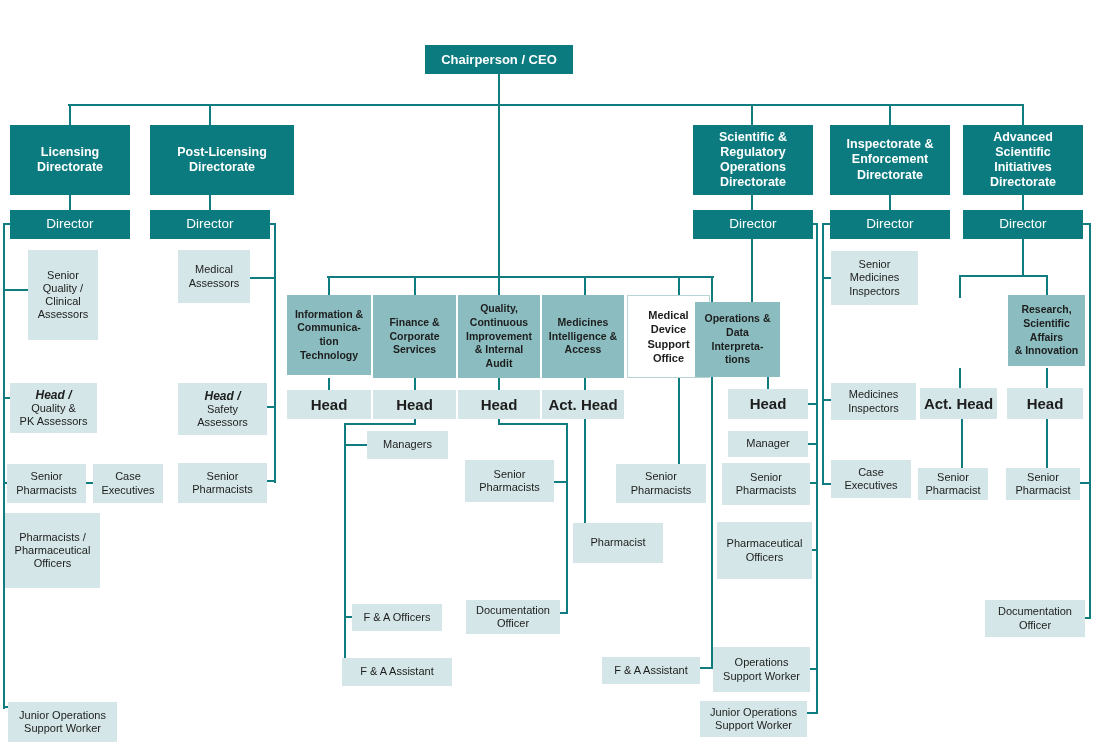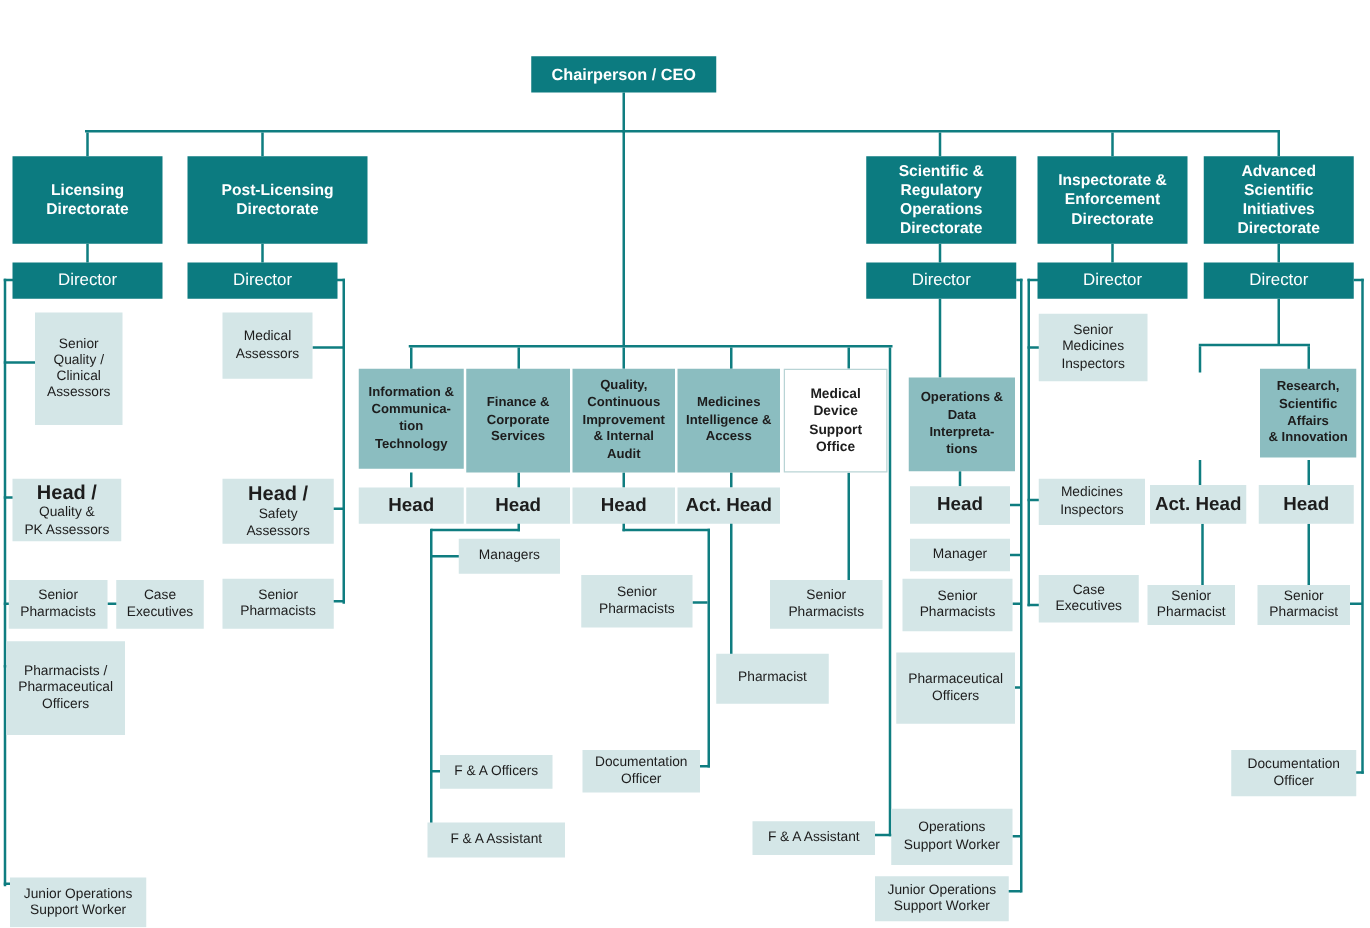--- a/index.html
+++ b/index.html
@@ -24,21 +24,21 @@
   }
   .dark{background:var(--dark-teal);color:#ffffff;font-weight:700;}
   .dark.xl{font-size:17px;}
   .dark.lg{font-size:13px;}
   .dark.title{font-size:12.5px;line-height:1.22;}
   .dark.director{font-size:13.5px;font-weight:400;}
   .mid{background:var(--mid-teal);color:#1d1d1d;font-weight:700;font-size:10.5px;line-height:1.3;}
   .whitebox{background:#ffffff;border:1.5px solid #b9d4d5;color:#1d1d1d;font-weight:700;font-size:11px;line-height:1.3;}
   .light{background:var(--light-teal);color:#1d1d1d;font-weight:400;font-size:11px;}
   .light.headbox{font-weight:700;font-size:15px;}
-  .light .b{font-weight:700;font-size:16px;}
+  .light .b{font-weight:700;font-size:12px;font-style:italic;}
   .ln{position:absolute;background:var(--line);}
 </style>
 </head>
 <body>
 
 <div id="chart">
     <div class="ln" style="left: 1084px; top: 617px; width: 7px; height: 2px;"></div>
     <div class="ln" style="left: 1080px; top: 482px; width: 10px; height: 2px;"></div>
     <div class="ln" style="left: 1089px; top: 223px; width: 2px; height: 396px;"></div>
     <div class="ln" style="left: 1083px; top: 223px; width: 8px; height: 2px;"></div>
@@ -199,21 +199,21 @@
 Pharmacists</div>
   <div class="box light" style="left:573px;top:523px;width:90px;height:40px">Pharmacist</div>
   <div class="box light" style="left:352px;top:604px;width:90px;height:27px">F &amp; A Officers</div>
   <div class="box light" style="left:466px;top:600px;width:94px;height:34px">Documentation
 Officer</div>
   <div class="box light" style="left:342px;top:658px;width:110px;height:28px">F &amp; A Assistant</div>
   <div class="box light" style="left:616px;top:464px;width:90px;height:39px">Senior
 Pharmacists</div>
   <div class="box light" style="left:602px;top:657px;width:98px;height:27px">F &amp; A Assistant</div>
 
-  <div class="box mid" style="left:727px;top:302px;width:85px;height:75px">Operations &amp;
+  <div class="box mid" style="left:695px;top:302px;width:85px;height:75px">Operations &amp;
 Data
 Interpreta-
 tions</div>
   <div class="box light headbox" style="left:728px;top:389px;width:80px;height:30px">Head</div>
   <div class="box light" style="left:728px;top:431px;width:80px;height:26px">Manager</div>
   <div class="box light" style="left:722px;top:463px;width:88px;height:42px">Senior
 Pharmacists</div>
   <div class="box light" style="left:717px;top:522px;width:95px;height:57px">Pharmaceutical
 Officers</div>
   <div class="box light" style="left:713px;top:647px;width:97px;height:45px">Operations

